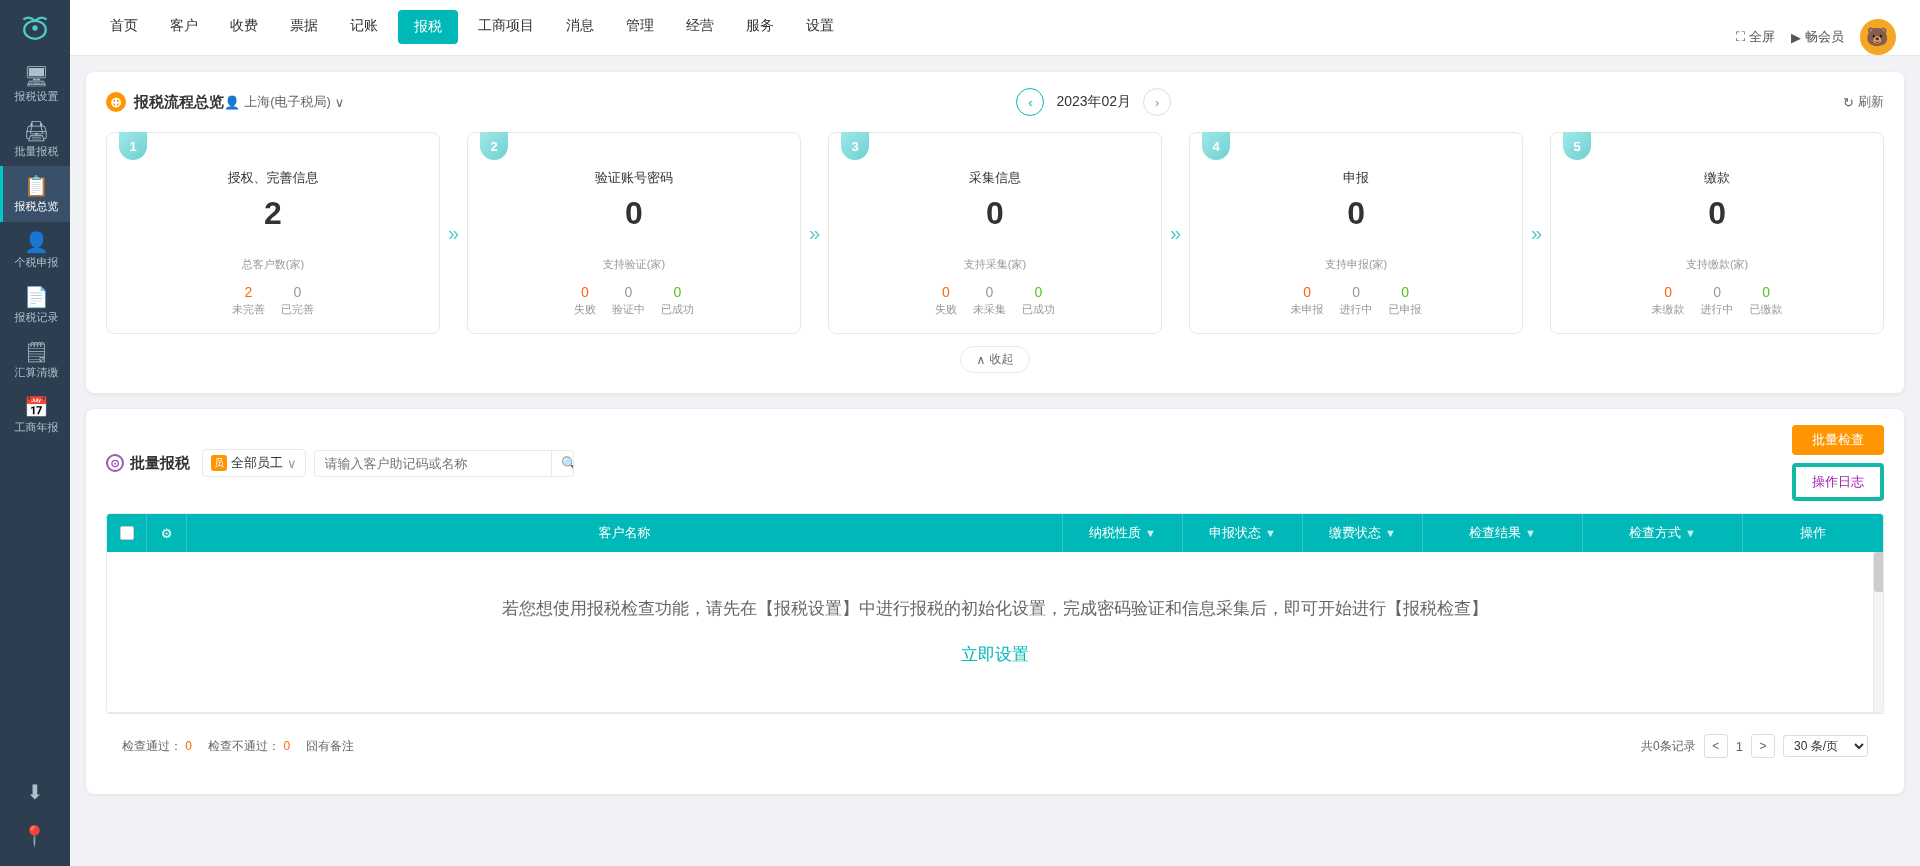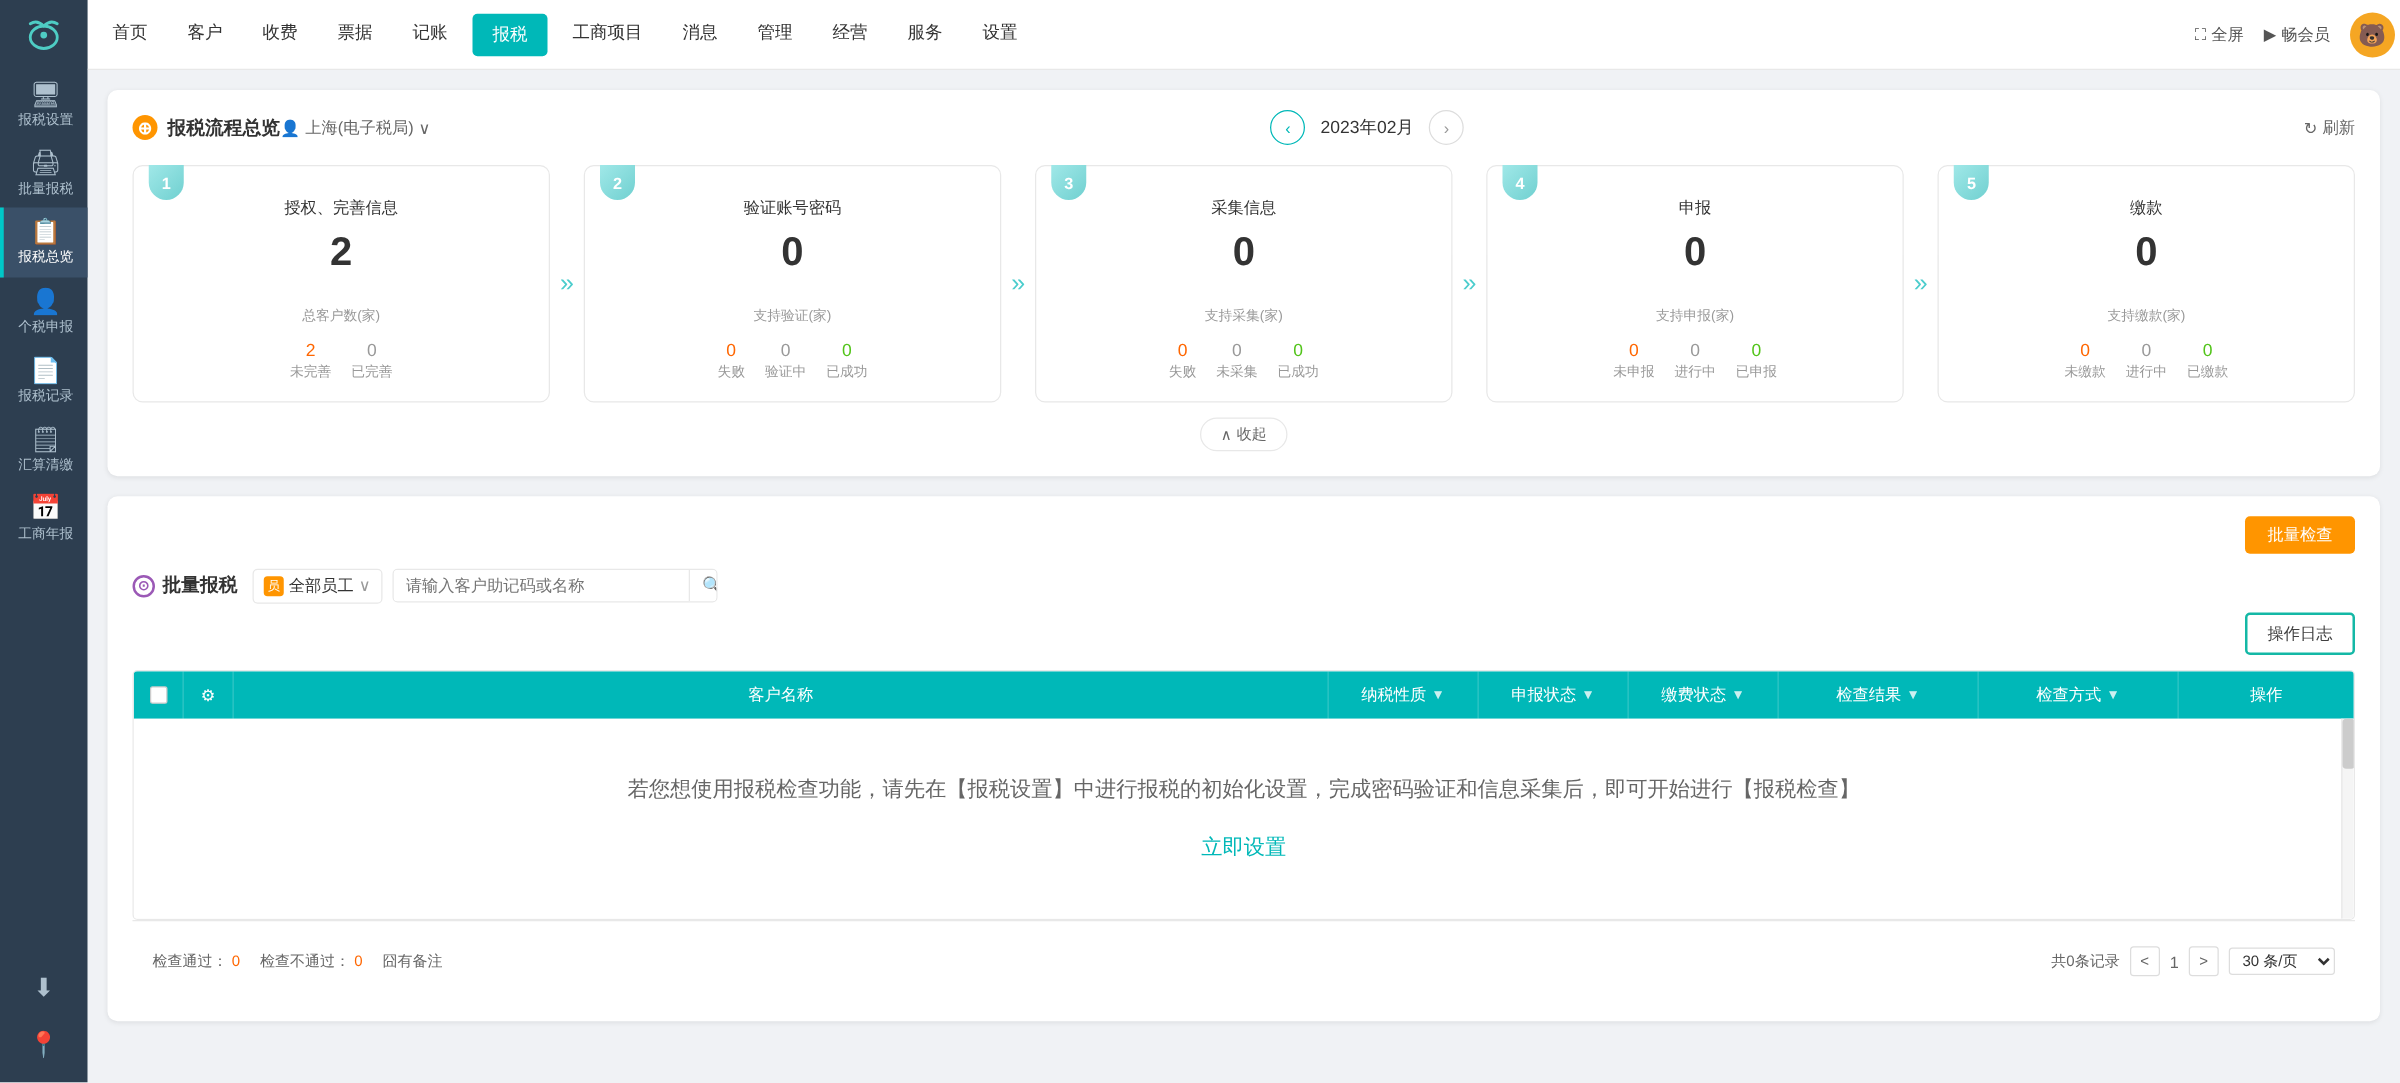--- a/index.html
+++ b/index.html
@@ -64,22 +64,22 @@
       display: flex;
       flex-direction: column;
       overflow: hidden;
     }
 
     
     .topnav {
       height: 56px;
       background: #fff;
       display: flex;
-      align-items: center;
-      padding: 0 4px;
+      align-items: flex-end;
+      padding: 0 24px;
       border-bottom: 1px solid #e8e8e8;
       flex-shrink: 0;
     }
     .topnav-menu {
       display: flex;
       align-items: center;
       gap: 0;
       flex: 1;
     }
     .topnav-item {
@@ -229,21 +229,21 @@
       background: linear-gradient(135deg, #a0e8e8, #70d0d0);
       border-radius: 0 0 50% 50%;
       display: flex;
       align-items: center;
       justify-content: center;
       color: #fff;
       font-size: 13px;
       font-weight: bold;
     }
     .step-title {
-      margin-top: 8px;
+      margin-top: 20px;
       font-size: 13px;
       color: #333;
       font-weight: 500;
       text-align: center;
     }
     .step-count {
       font-size: 32px;
       font-weight: bold;
       text-align: center;
       color: #333;
@@ -391,26 +391,25 @@
       background: #ff9500;
       color: #fff;
       border: none;
       border-radius: 4px;
       cursor: pointer;
       font-size: 13px;
     }
     .btn-default {
       padding: 6px 16px;
       background: #fff;
-      color: #404040;
-      border: 2px solid #14b8a6;
+      color: #a21caf;
+      border: 4px solid #14b8a6;
       border-radius: 4px;
       cursor: pointer;
       font-size: 13px;
-      margin-top: 39px;
     }
 
     
     .table-wrapper {
       border: 1px solid #e8e8e8;
       border-radius: 4px;
       overflow: hidden;
     }
     .table-header {
       display: grid;

